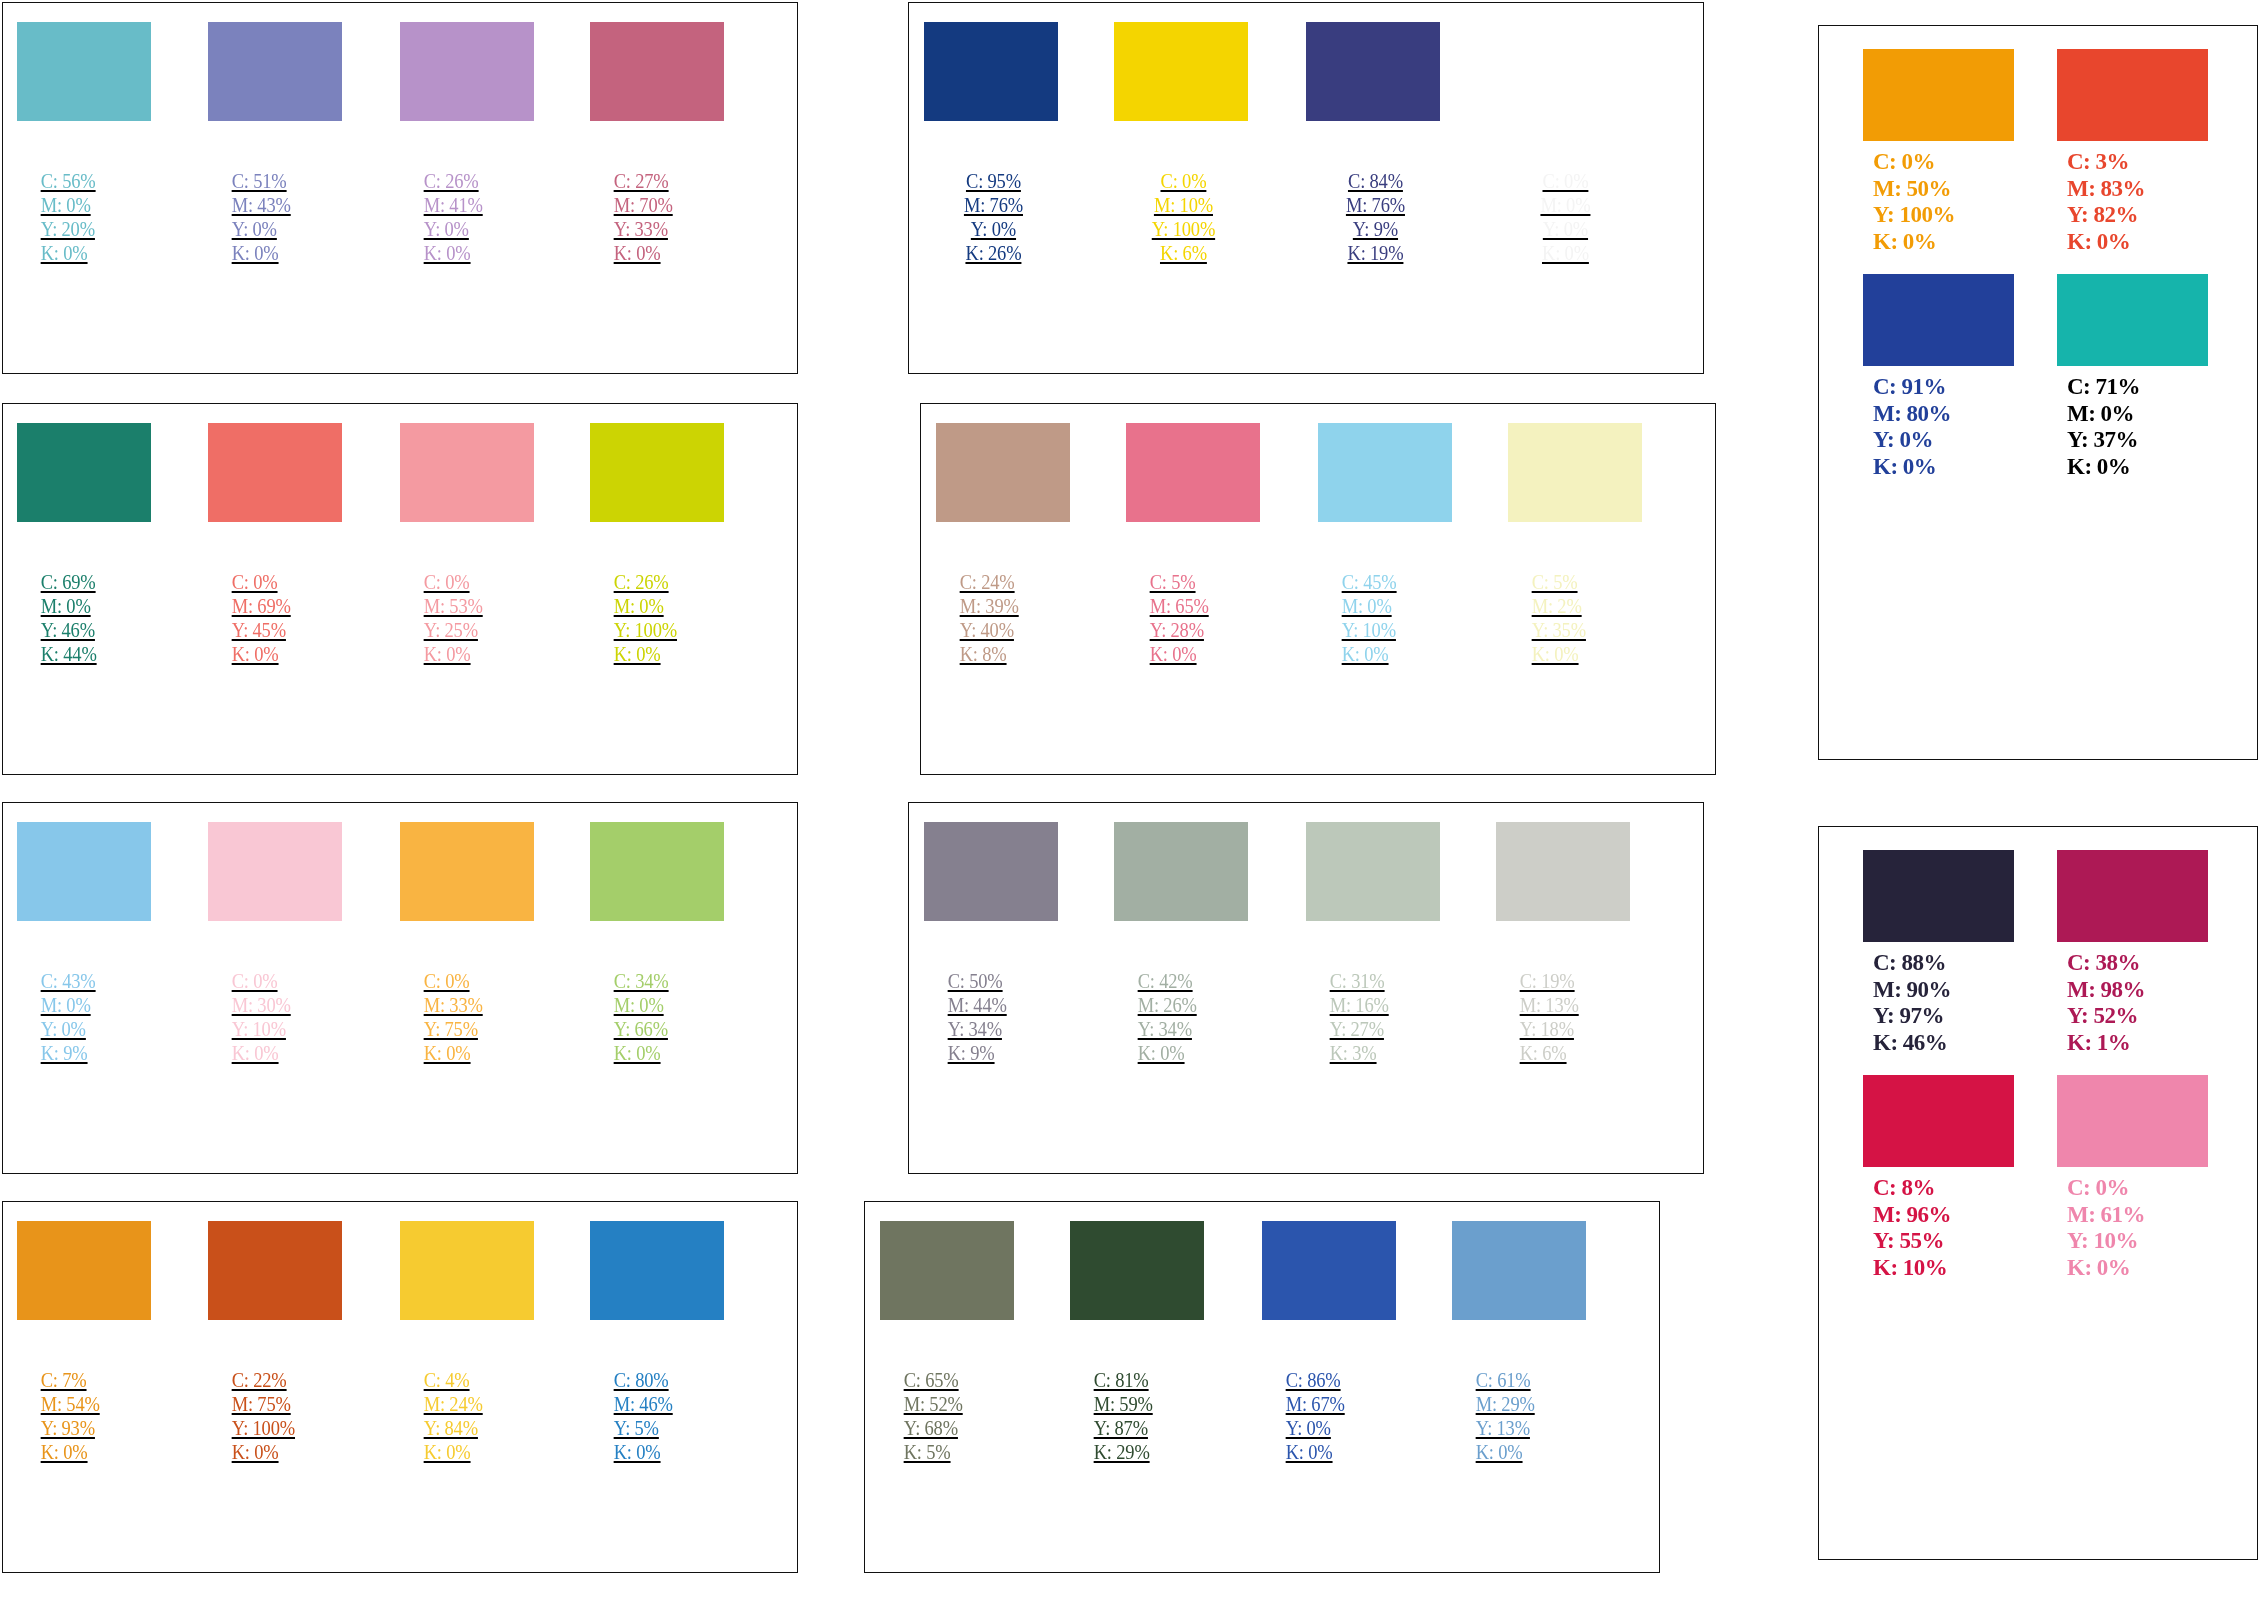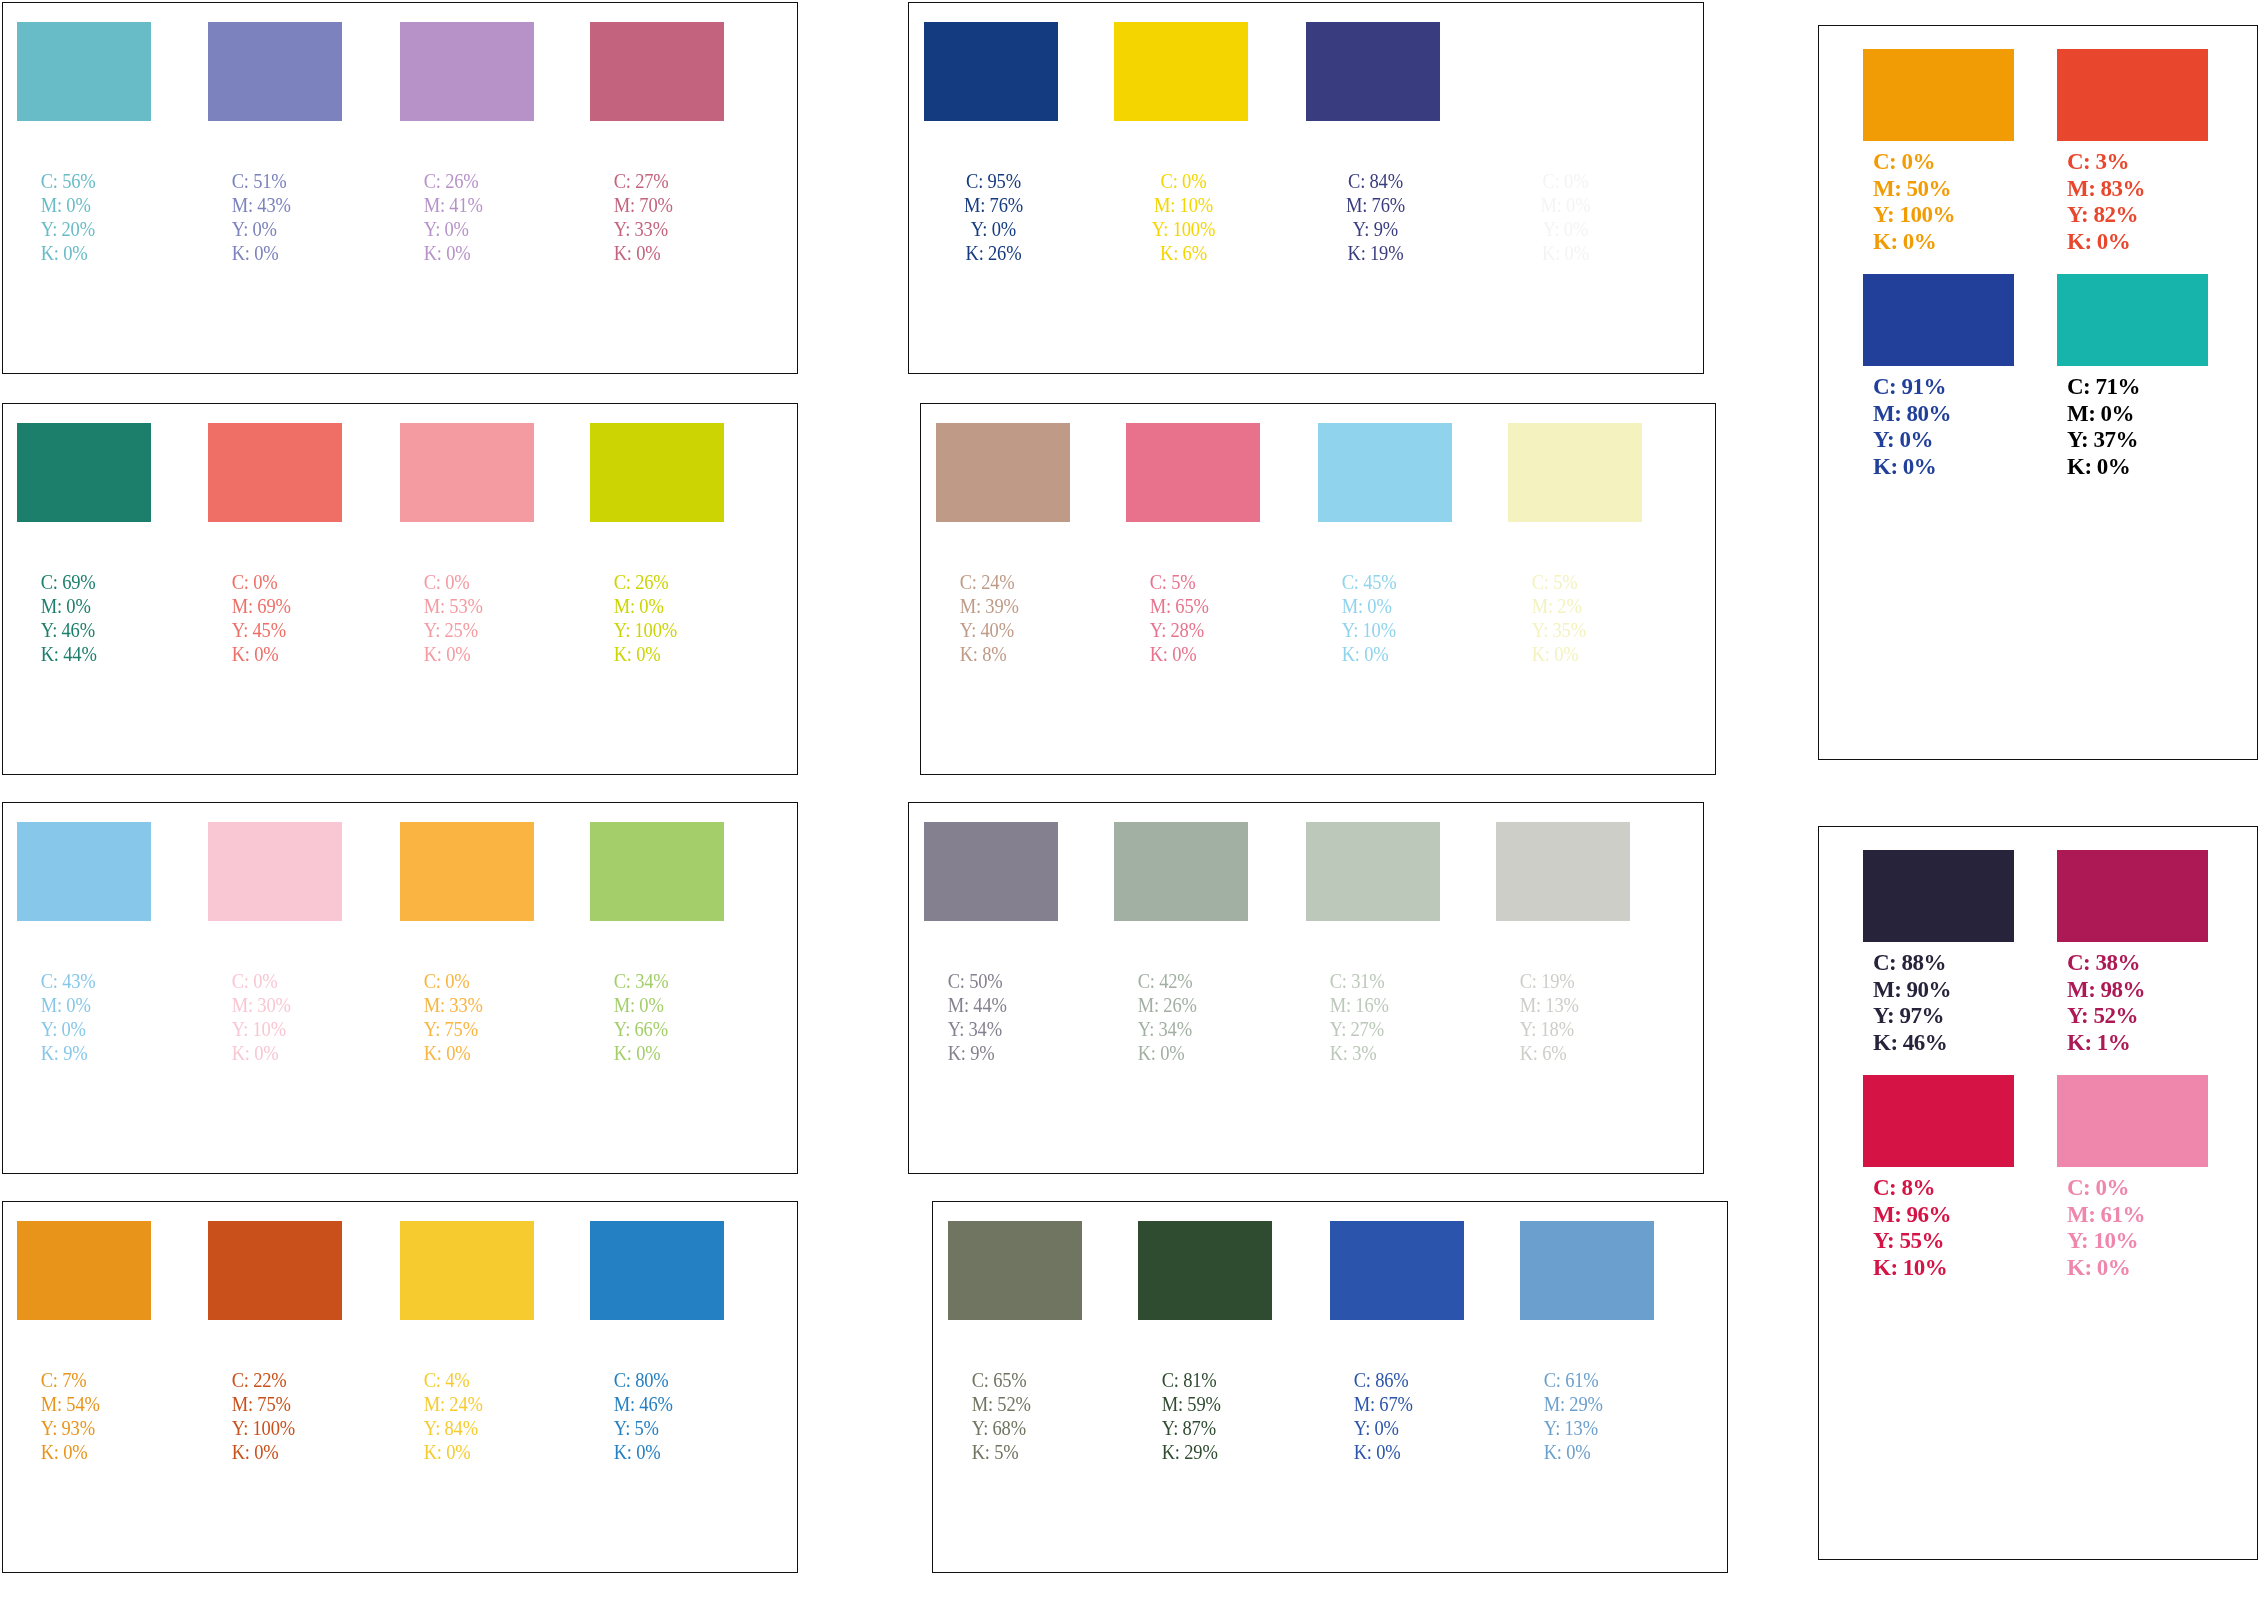--- a/index.html
+++ b/index.html
@@ -10,21 +10,21 @@
   .board{position:absolute;inset:0;}
 
   
   .panel{
     position:absolute;
     background:#ffffff;
     border:1.8px solid #111111;
     box-sizing:border-box;
   }
   .cell4{
-    position:absolute;top:19px;width:134px;
+    position:absolute;top:19px;width:134px;text-decoration:underline;
   }
   .cell4 .sw{
     width:134px;height:99px;display:block;
   }
   .cell4 .sw.empty{background:#ffffff;}
   .cell4 .vals{
     margin-top:48px;
     padding-left:27.5px;
     font-size:21.5px;
     line-height:24px;
@@ -323,21 +323,21 @@
       <div class="cell4 c4-3">
         <span class="sw" style="background: rgb(205, 206, 200);"></span>
         <div class="vals" style="color: rgb(205, 206, 200);">
           <div>C: 19%</div>
           <div>M: 13%</div>
           <div>Y: 18%</div>
           <div>K: 6%</div>
         </div>
       </div>
     </div>
-    <div class="panel" style="left: 932px; width: 796px; top: 1201px; height: 372px;">
+    <div class="panel" style="left: 864px; width: 796px; top: 1201px; height: 372px;">
       <div class="cell4 c4-0">
         <span class="sw" style="background: rgb(111, 117, 96);"></span>
         <div class="vals" style="color: rgb(111, 117, 96);">
           <div>C: 65%</div>
           <div>M: 52%</div>
           <div>Y: 68%</div>
           <div>K: 5%</div>
         </div>
       </div>
       <div class="cell4 c4-1">

